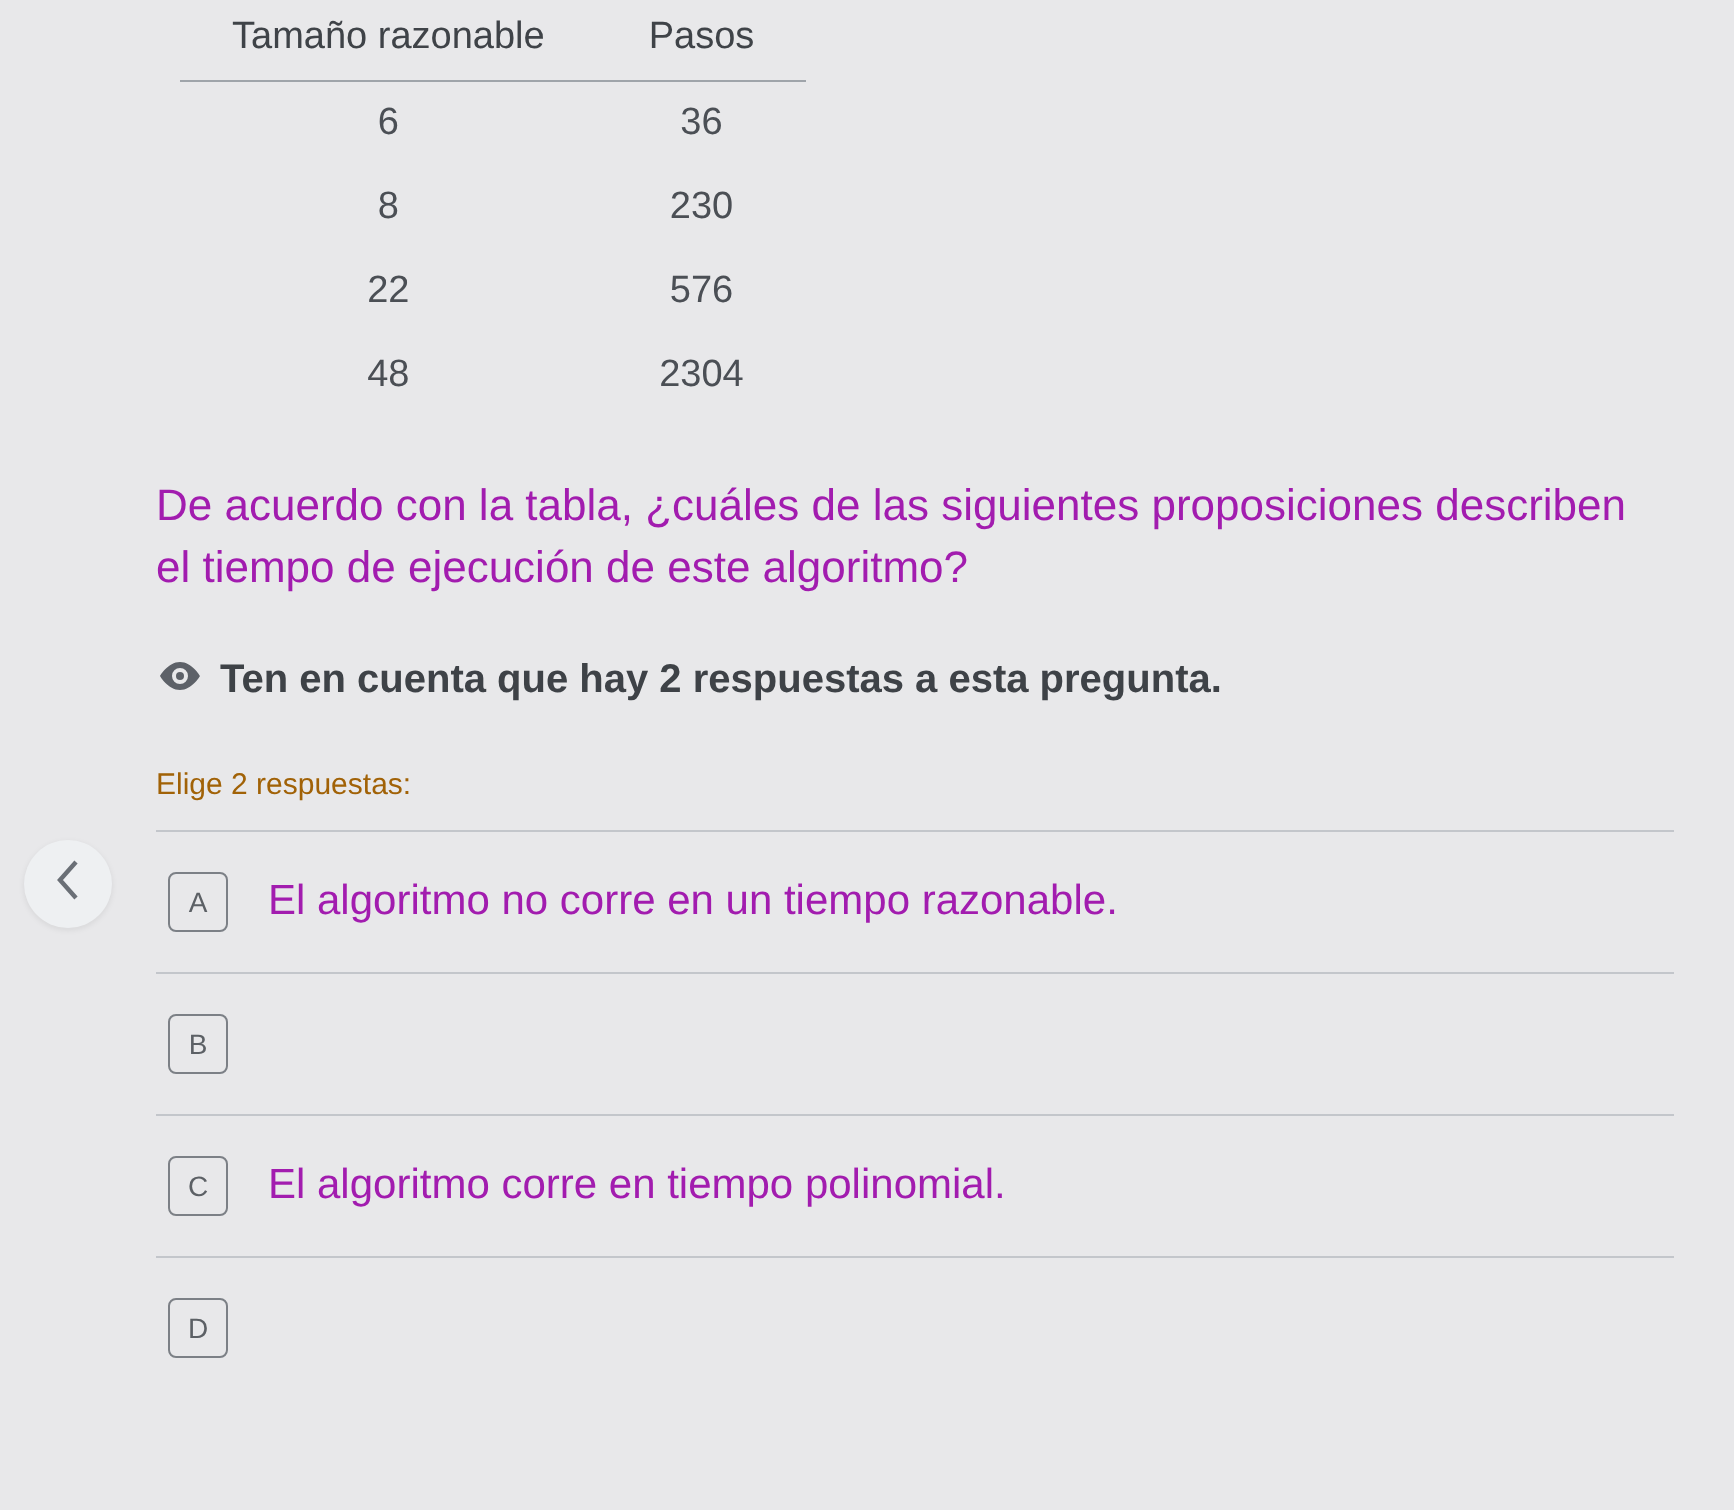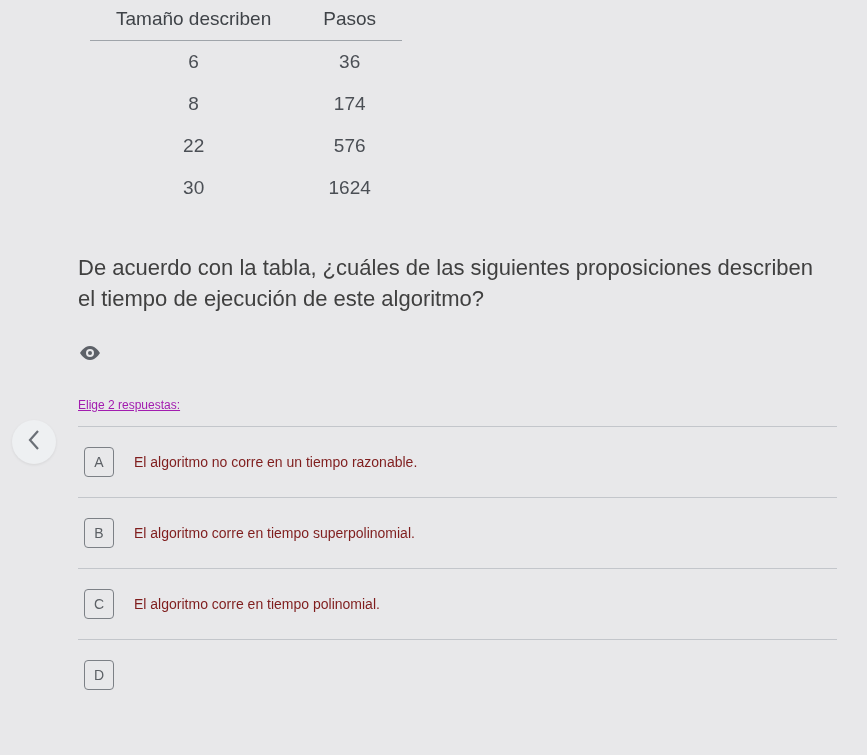--- a/index.html
+++ b/index.html
@@ -44,44 +44,43 @@
   .data-table td {
     font-size: 19px;
     color: #4b4f55;
     text-align: center;
     padding: 10px 26px;
   }
 
   
   .question {
     font-size: 22px;
-    color: #404040;
+    color: #a21caf;
     line-height: 1.4;
-    margin-top: 44px;
+    margin-top: 29px;
     padding-right: 10px;
   }
 
   
   .hintline {
     margin-top: 26px;
     display: flex;
     align-items: center;
     gap: 8px;
     font-size: 20px;
     font-weight: 600;
     color: #3e4247;
   }
   .eye-icon svg { width: 24px; height: 24px; fill: #5d6168; }
 
   
   .instruct {
     margin-top: 28px;
-    font-size: 12px;
-    color: #a21caf;
-    text-decoration: underline;
+    font-size: 15px;
+    color: #a16207;
   }
 
   
   .answers { margin-top: 14px; }
   .answer-row {
     border-top: 1px solid #c3c6cb;
     padding: 20px 0 20px 6px;
     display: flex;
     align-items: center;
     gap: 20px;
@@ -94,83 +93,83 @@
     border: 1.5px solid #7c8086;
     border-radius: 4px;
     display: flex;
     align-items: center;
     justify-content: center;
     font-size: 14px;
     color: #5c6065;
     flex-shrink: 0;
   }
   .answer-text {
-    font-size: 14px;
-    color: #7f1d1d;
+    font-size: 21px;
+    color: #a21caf;
   }
 </style>
 </head>
 <body>
 
 <div class="back-chevron">
   <span>
     <svg viewBox="0 0 14 22">
         <polyline points="11,2 3,11 11,20"></polyline>
       </svg>
   </span>
 </div>
 
 <table class="data-table">
   <thead>
     <tr>
-      <th>Tamaño describen</th>
+      <th>Tamaño razonable</th>
       <th>Pasos</th>
     </tr>
   </thead>
   <tbody>
     <tr>
       <td>6</td>
       <td>36</td>
     </tr>
     <tr>
       <td>8</td>
-      <td>174</td>
+      <td>230</td>
     </tr>
     <tr>
       <td>22</td>
       <td>576</td>
     </tr>
     <tr>
-      <td>30</td>
-      <td>1624</td>
+      <td>48</td>
+      <td>2304</td>
     </tr>
   </tbody>
 </table>
 
 <p class="question">De acuerdo con la tabla, ¿cuáles de las siguientes proposiciones describen el tiempo de ejecución de este algoritmo?</p>
 
 <div class="hintline">
   <span class="eye-icon">
     <svg viewBox="0 0 24 24">
         <path d="M12 5C6 5 2 12 2 12s4 7 10 7 10-7 10-7-4-7-10-7zm0 11a4 4 0 1 1 0-8 4 4 0 0 1 0 8z"></path>
         <circle cx="12" cy="12" r="2"></circle>
       </svg>
   </span>
+  <span>Ten en cuenta que hay 2 respuestas a esta pregunta.</span>
 </div>
 
 <p class="instruct">Elige 2 respuestas:</p>
 
 <div class="answers">
   <div class="answer-row">
     <div class="letter-box">A</div>
     <div class="answer-text">El algoritmo no corre en un tiempo razonable.</div>
   </div>
   <div class="answer-row">
     <div class="letter-box">B</div>
-    <div class="answer-text">El algoritmo corre en tiempo superpolinomial.</div>
   </div>
   <div class="answer-row">
     <div class="letter-box">C</div>
     <div class="answer-text">El algoritmo corre en tiempo polinomial.</div>
   </div>
   <div class="answer-row">
     <div class="letter-box">D</div>
   </div>
 </div>
 

